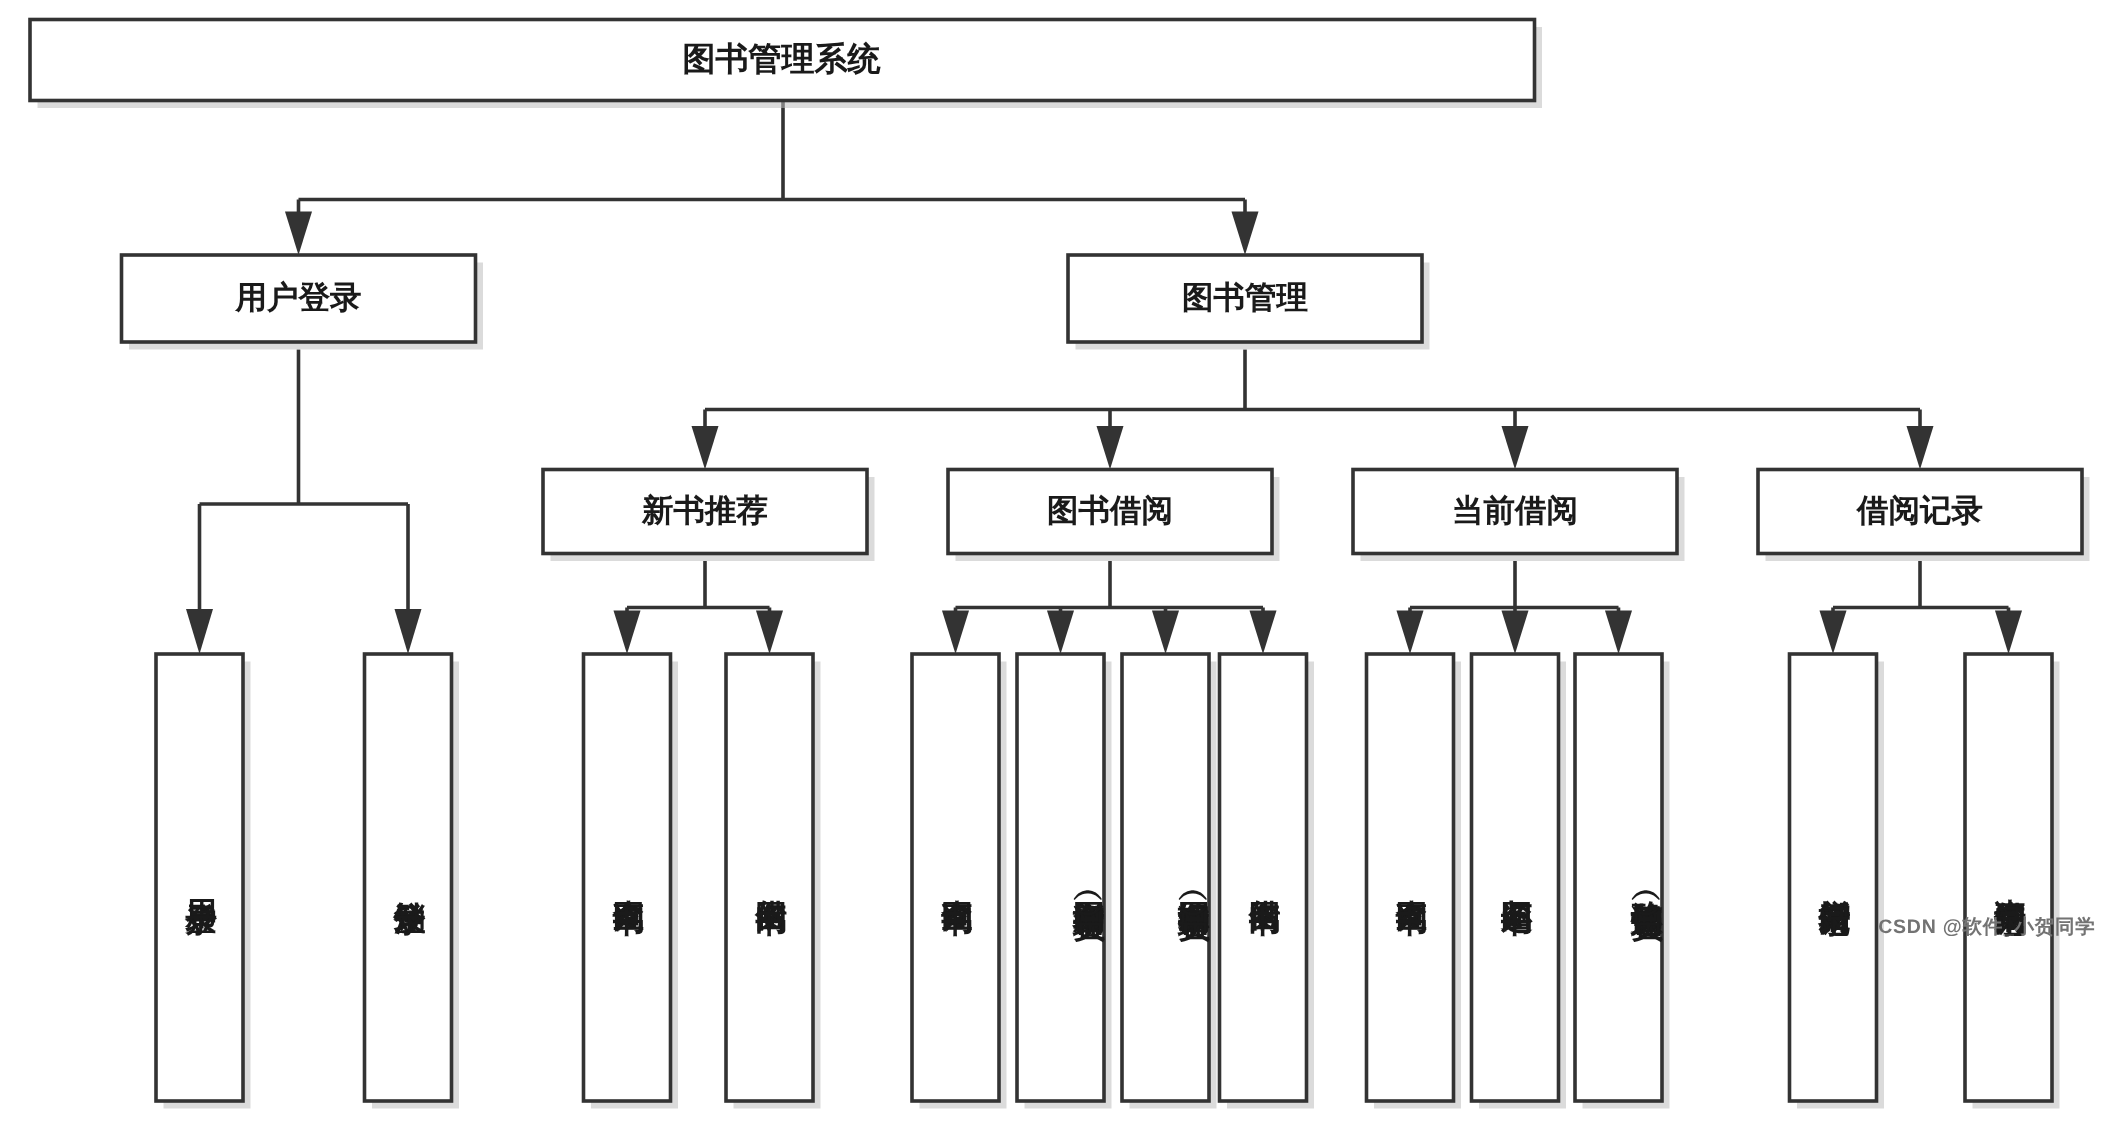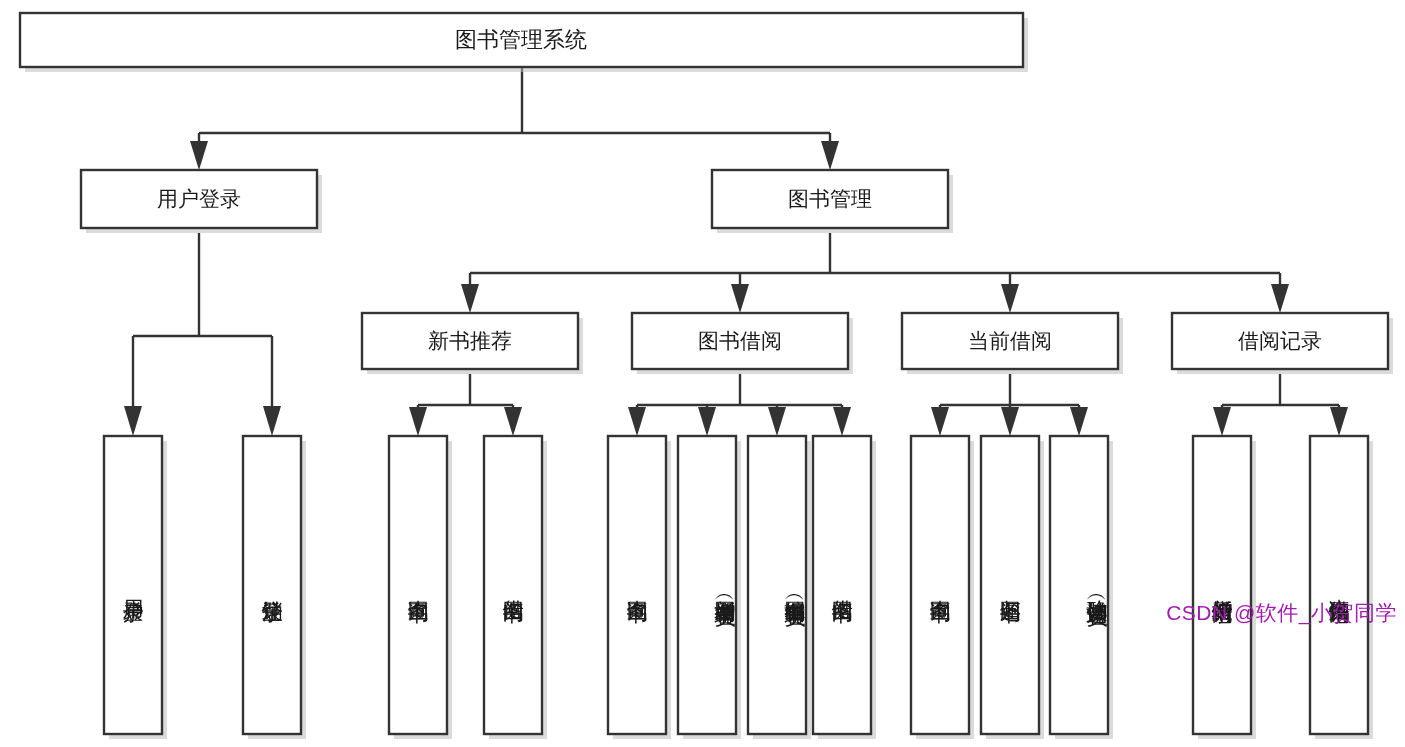--- a/index.html
+++ b/index.html
@@ -10,20 +10,21 @@
   body {
     width: 1405px;
     height: 747px;
     font-family: "Liberation Sans", "DejaVu Sans", sans-serif;
     overflow: hidden;
   }
   #diagram-root {
     position: relative;
     width: 1405px;
     height: 633px;
+    font-weight: bold;
   }
   svg.diagram {
     position: absolute;
     top: 0;
     left: 0;
     width: 1405px;
     height: 747px;
   }
   .node-box {
     fill: #ffffff;
@@ -70,22 +71,22 @@
     align-items: center;
     justify-content: center;
     white-space: nowrap;
     pointer-events: none;
   }
   .watermark {
     position: absolute;
     right: 8px;
     bottom: 6px;
     font-family: "Liberation Sans", "DejaVu Sans", sans-serif;
-    font-size: 21px;
-    color: #a21caf;
+    font-size: 13px;
+    color: #737373;
     letter-spacing: 0.5px;
     white-space: nowrap;
   }
 </style>
 </head>
 <body>
 
 <div id="diagram-root">
 
   <svg class="diagram" viewBox="0 0 1405 747">

